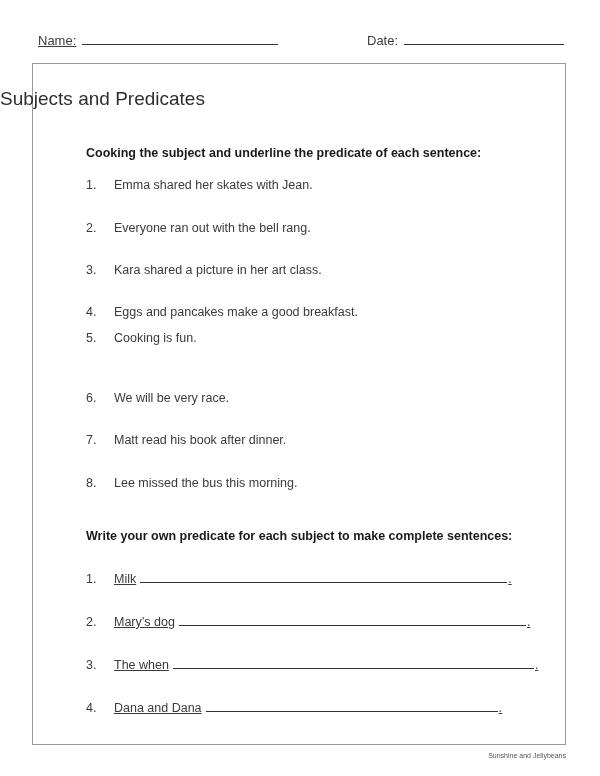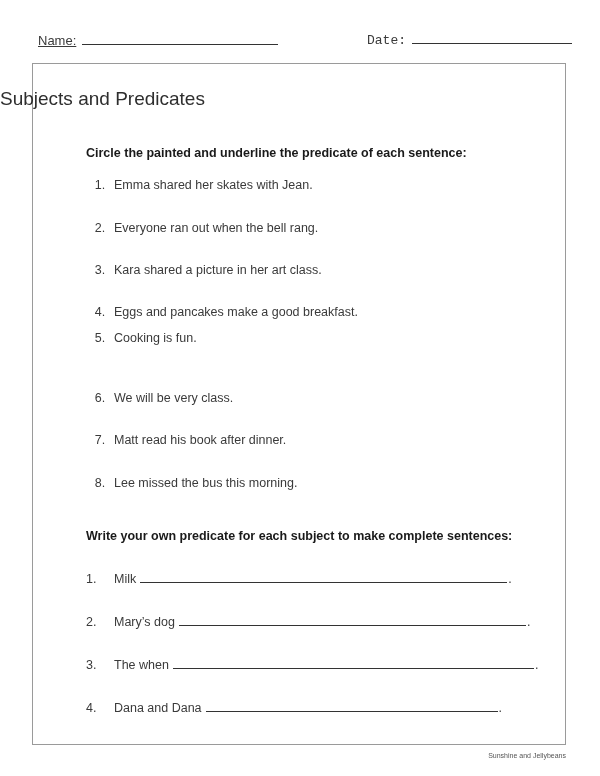--- a/index.html
+++ b/index.html
@@ -1,56 +1,56 @@
 <!DOCTYPE html>
 <html><head>
 <meta charset="utf-8">
 <style>
   html, body { margin:0; padding:0; background:#ffffff; }
   body { width:600px; height:776px; position:relative; overflow:hidden;
          font-family:"Liberation Sans", "DejaVu Sans", sans-serif; color:#3a3a3a; }
   .hdr { position:absolute; top:33px; font-size:13px; color:#3a3a3a; }
   .hdr .line { display:inline-block; border-bottom:1px solid #333; vertical-align:baseline; height:1px; margin-left:6px; }
   #name-row { left:38px;text-decoration:underline; }
-  #date-row { left:367px;font-family:Liberation Mono, monospace; }
+  #date-row { left:367px; }
   .box { position:absolute; left:32px; top:63px; width:534px; height:682px;
          border:1px solid #9a9a9a; box-sizing:border-box; }
   .title { position:absolute; top:88px; left:0; width:600px; 
            font-size:19px; color:#2e2e2e; }
   .instr { position:absolute; left:86px; font-size:12.5px; font-weight:bold; color:#1a1a1a; }
-  .item { position:absolute; left:86px; font-size:12.5px; color:#3a3a3a; white-space:nowrap;text-align:center; }
+  .item { position:absolute; left:86px; font-size:12.5px; color:#3a3a3a; white-space:nowrap; }
   .item .num { display:inline-block; width:28px; }
-  .fill { position:absolute; left:86px; font-size:12.5px; color:#3a3a3a; white-space:nowrap; }
+  .fill { position:absolute; left:86px; font-size:12.5px; color:#3a3a3a; white-space:nowrap;text-decoration:underline; }
   .fill .num { display:inline-block; width:28px; }
   .fill .blank { display:inline-block; border-bottom:1px solid #333; height:1px; vertical-align:baseline; margin-left:4px; }
   .fill .dot { margin-left:1px; }
   .footer { position:absolute; top:752px; right:34px; font-size:7px; color:#555; }
 </style>
 </head>
 <body>
 
 <div class="hdr" id="name-row">
   <span>Name:</span><span class="line" style="width:196px"></span>
 </div>
 <div class="hdr" id="date-row">
   <span>Date:</span><span class="line" style="width:160px"></span>
 </div>
 
 <div class="box"></div>
 
 <div class="title">Subjects and Predicates</div>
 
-<div class="instr" style="top:146px">Circle the painted and underline the predicate of each sentence:</div>
+<div class="instr" style="top:146px">Cooking the subject and underline the predicate of each sentence:</div>
 
 <div class="item" style="top:178px"><span class="num">1.</span><span>Emma shared her skates with Jean.</span></div>
-<div class="item" style="top:221px"><span class="num">2.</span><span>Everyone ran out when the bell rang.</span></div>
+<div class="item" style="top:221px"><span class="num">2.</span><span>Everyone ran out with the bell rang.</span></div>
 <div class="item" style="top:263px"><span class="num">3.</span><span>Kara shared a picture in her art class.</span></div>
 <div class="item" style="top:305px"><span class="num">4.</span><span>Eggs and pancakes make a good breakfast.</span></div>
 <div class="item" style="top:331px"><span class="num">5.</span><span>Cooking is fun.</span></div>
-<div class="item" style="top:391px"><span class="num">6.</span><span>We will be very class.</span></div>
+<div class="item" style="top:391px"><span class="num">6.</span><span>We will be very race.</span></div>
 <div class="item" style="top:433px"><span class="num">7.</span><span>Matt read his book after dinner.</span></div>
 <div class="item" style="top:476px"><span class="num">8.</span><span>Lee missed the bus this morning.</span></div>
 
 <div class="instr" style="top:529px">Write your own predicate for each subject to make complete sentences:</div>
 
 <div class="fill" style="top:572px"><span class="num">1.</span><span>Milk</span><span class="blank" style="width:367px"></span><span class="dot">.</span></div>
 <div class="fill" style="top:615px"><span class="num">2.</span><span>Mary’s dog</span><span class="blank" style="width:347px"></span><span class="dot">.</span></div>
 <div class="fill" style="top:658px"><span class="num">3.</span><span>The when</span><span class="blank" style="width:361px"></span><span class="dot">.</span></div>
 <div class="fill" style="top:701px"><span class="num">4.</span><span>Dana and Dana</span><span class="blank" style="width:292px"></span><span class="dot">.</span></div>
 

